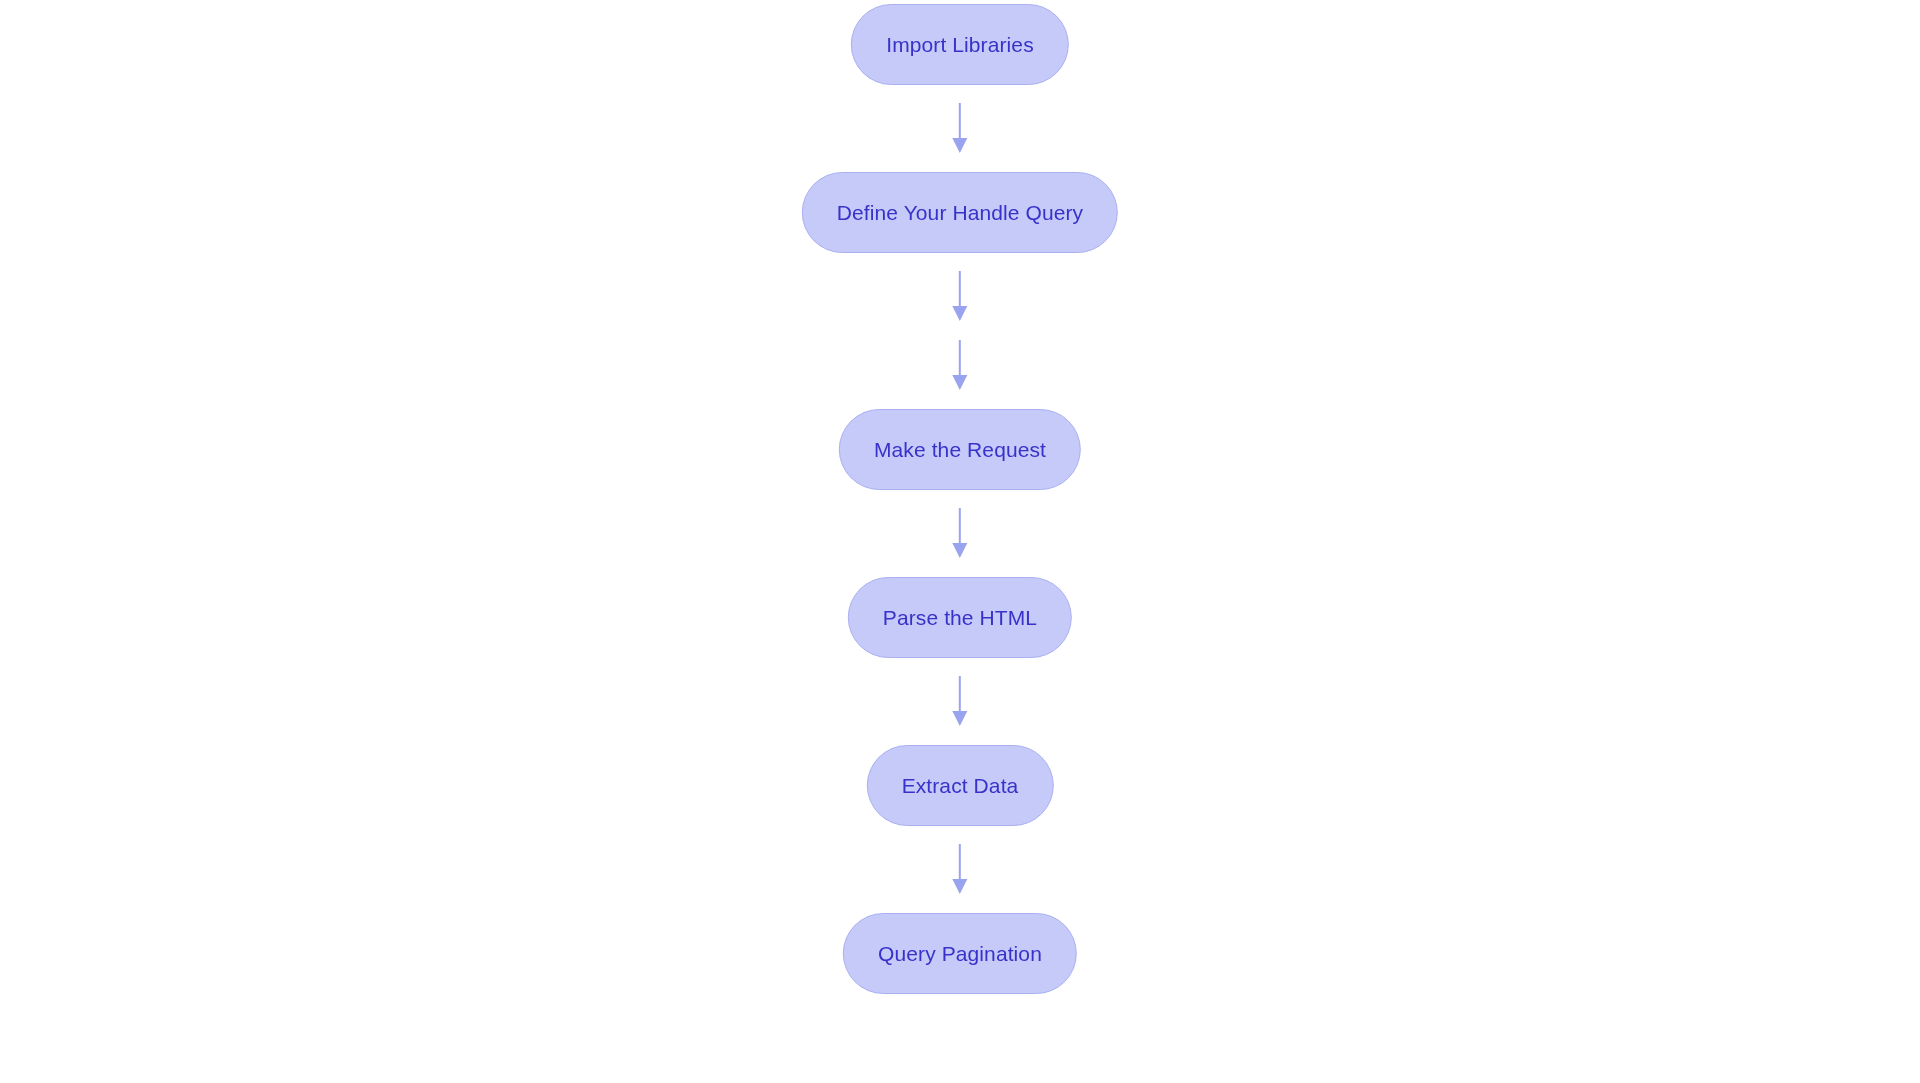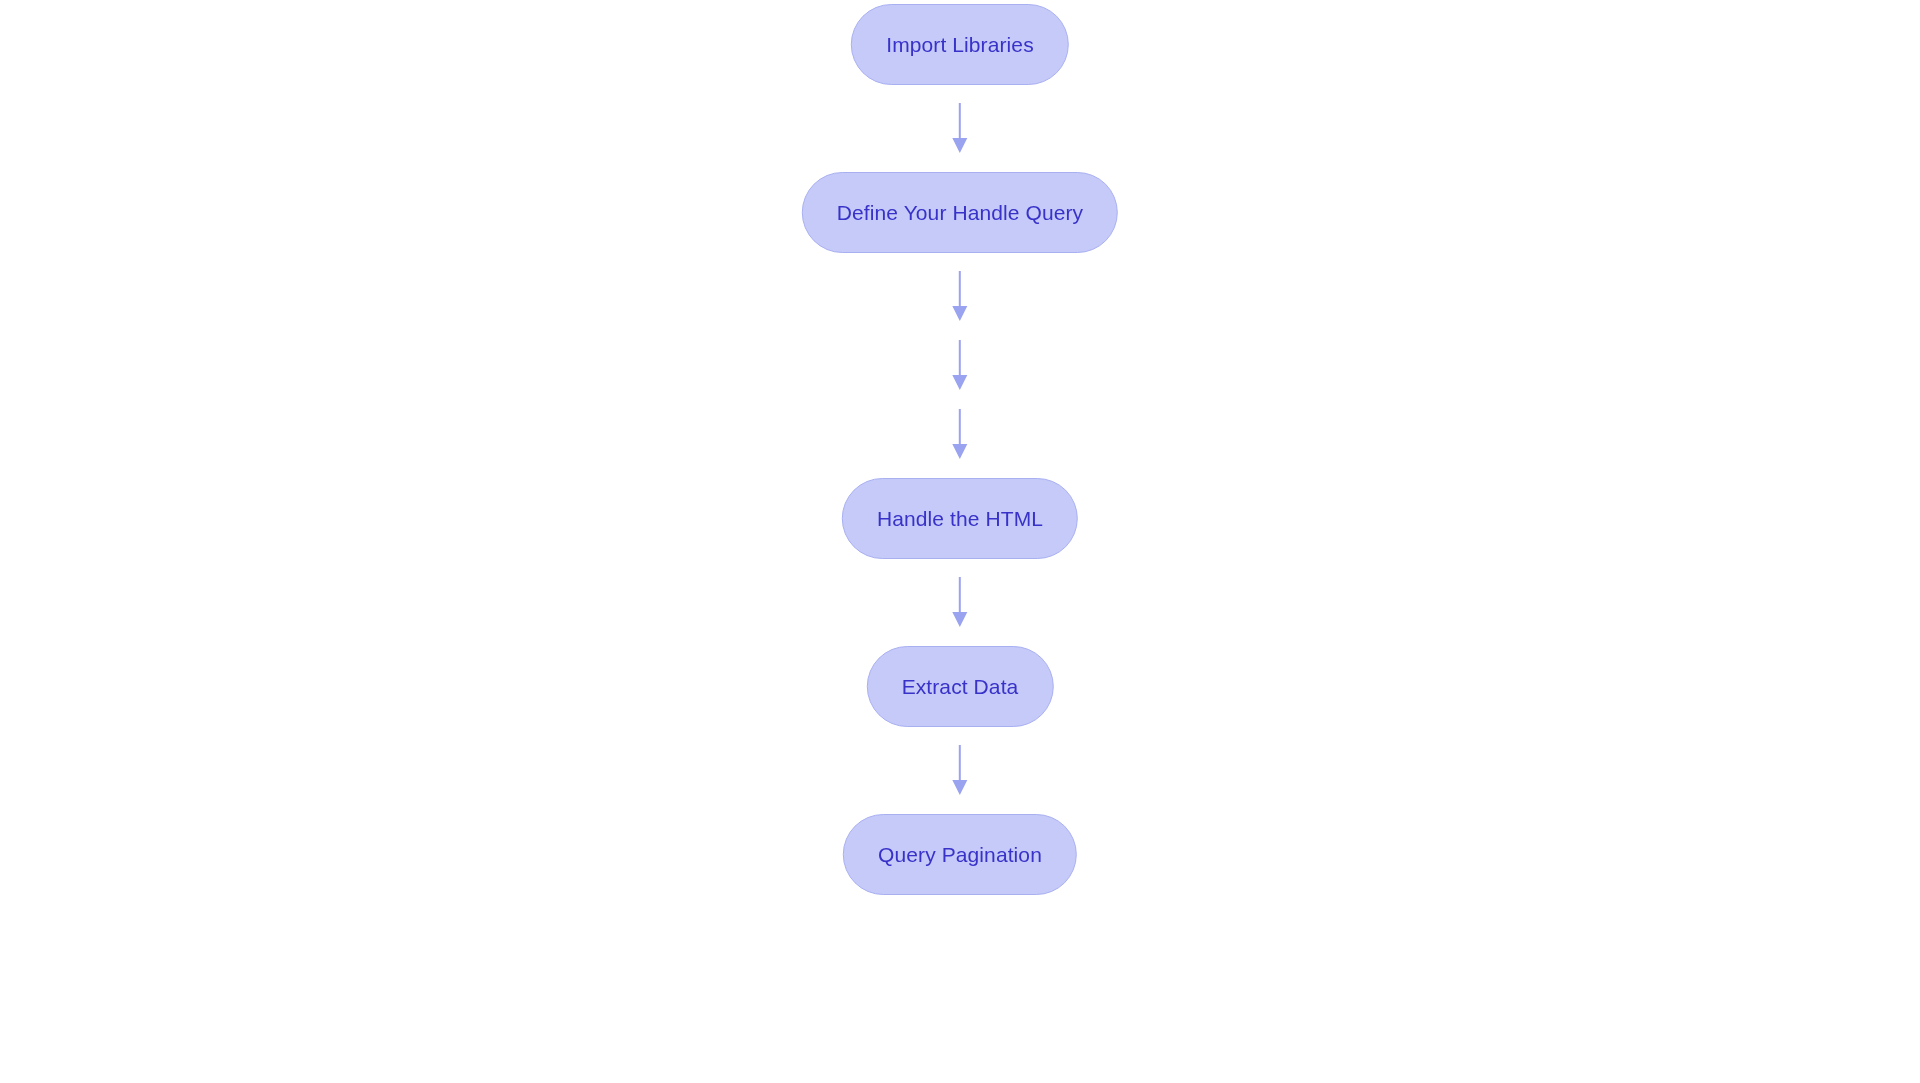--- a/index.html
+++ b/index.html
@@ -81,28 +81,31 @@
       <line x1="11" y1="0" x2="11" y2="39" stroke="#9aa3ef" stroke-width="2"></line>
       <polygon points="11,50 3.5,35 18.5,35" fill="#9aa3ef"></polygon>
     </svg>
 
 
     <svg class="connector" viewBox="0 0 22 51">
       <line x1="11" y1="0" x2="11" y2="39" stroke="#9aa3ef" stroke-width="2"></line>
       <polygon points="11,50 3.5,35 18.5,35" fill="#9aa3ef"></polygon>
     </svg>
 
+    <div class="node">
+      <span>Make the Request</span>
+    </div>
 
     <svg class="connector" viewBox="0 0 22 51">
       <line x1="11" y1="0" x2="11" y2="39" stroke="#9aa3ef" stroke-width="2"></line>
       <polygon points="11,50 3.5,35 18.5,35" fill="#9aa3ef"></polygon>
     </svg>
 
     <div class="node">
-      <span>Handle the HTML</span>
+      <span>Parse the HTML</span>
     </div>
 
     <svg class="connector" viewBox="0 0 22 51">
       <line x1="11" y1="0" x2="11" y2="39" stroke="#9aa3ef" stroke-width="2"></line>
       <polygon points="11,50 3.5,35 18.5,35" fill="#9aa3ef"></polygon>
     </svg>
 
     <div class="node">
       <span>Extract Data</span>
     </div>

